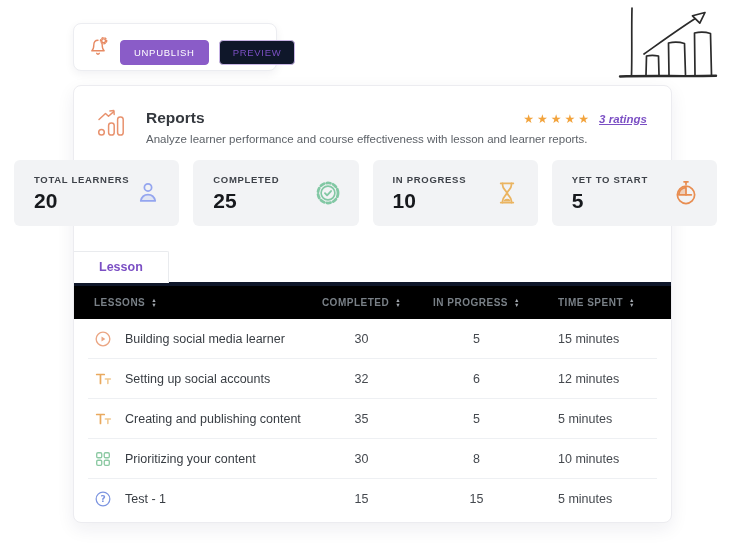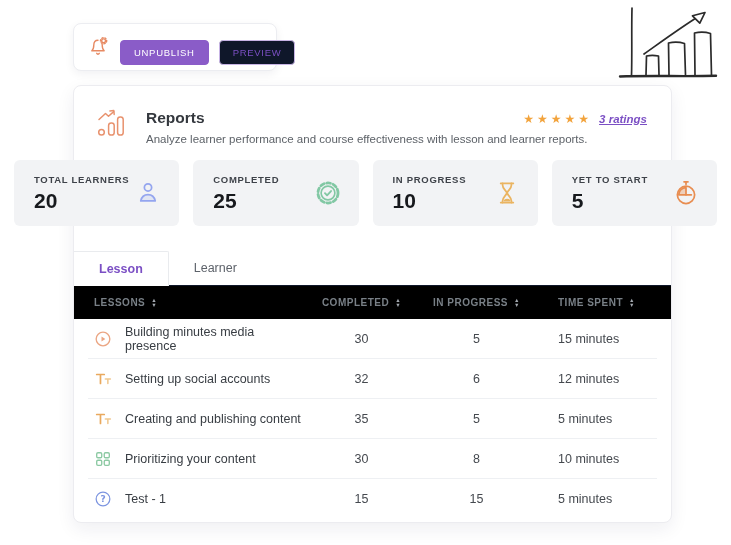--- a/index.html
+++ b/index.html
@@ -53,21 +53,21 @@
     display:flex; align-items:center; justify-content:space-between;
     padding:0 17px 0 20px;
   }
   .stat-label { font-size:9.5px; font-weight:700; color:#3e4249; letter-spacing:.7px; }
   .stat-value { font-size:21px; font-weight:700; color:#17191d; margin-top:4px; }
   .stat-icon { width:28px; height:28px; display:inline-flex; flex:none; }
   .stat-icon svg { width:100%; height:100%; }
 
   
   .card-body { position:absolute; top:165px; left:0; right:0; bottom:0; display:flex; flex-direction:column; }
-  .tabs { display:flex; height:35px; border-bottom:1px solid #0f172a; }
+  .tabs { display:flex; height:35px; border-bottom:4px solid #0f172a; }
   .tab {
     padding:0 25px; display:flex; align-items:center;
     font-size:12.5px; color:#5d626a; cursor:pointer;
   }
   .tab.active {
     color:#7b4fc4; font-weight:700; background:#fff;
     border:1px solid #e9ebee; border-left:none; border-bottom:1px solid #fff;
     margin-bottom:-1px; border-radius:0 2px 0 0;
   }
   .thead {
@@ -134,21 +134,20 @@
       <div class="rating">
         <span class="stars">★★★★★</span>
         <span class="rating-link">3 ratings</span>
       </div>
       <div class="card-sub">Analyze learner performance and course effectiveness with lesson and learner reports.</div>
     </div>
 
     <div class="card-body">
       <div class="tabs" id="tabs">
           <div class="tab active">Lesson</div>
-          <div class="tab">Learner</div>
         </div>
 
       <div class="thead">
         <span class="th th-lessons">
           <span>LESSONS</span>
           <span class="sort-icon"></span>
         </span>
         <span class="th th-center">
           <span>COMPLETED</span>
           <span class="sort-icon"></span>
@@ -165,21 +164,21 @@
 
       <div class="trows" id="trows">
   <div class="trow">
     <span class="cell-lesson">
       <span class="row-icon">
                 <svg viewBox="0 0 20 20" fill="none">
                   <circle cx="10" cy="10" r="7.6" stroke="#eba684" stroke-width="1.5"></circle>
                   <path d="M8.3 7.3l4.3 2.7-4.3 2.7z" fill="#eba684"></path>
                 </svg>
               </span>
-      <span class="lesson-name">Building minutes media presence</span>
+      <span class="lesson-name">Building social media learner</span>
     </span>
     <span class="cell-completed">30</span>
     <span class="cell-inprog">5</span>
     <span class="cell-time">15 minutes</span>
   </div>
 
   <div class="trow">
     <span class="cell-lesson">
       <span class="row-icon">
                 <svg viewBox="0 0 20 20" fill="none" stroke-linecap="round">

